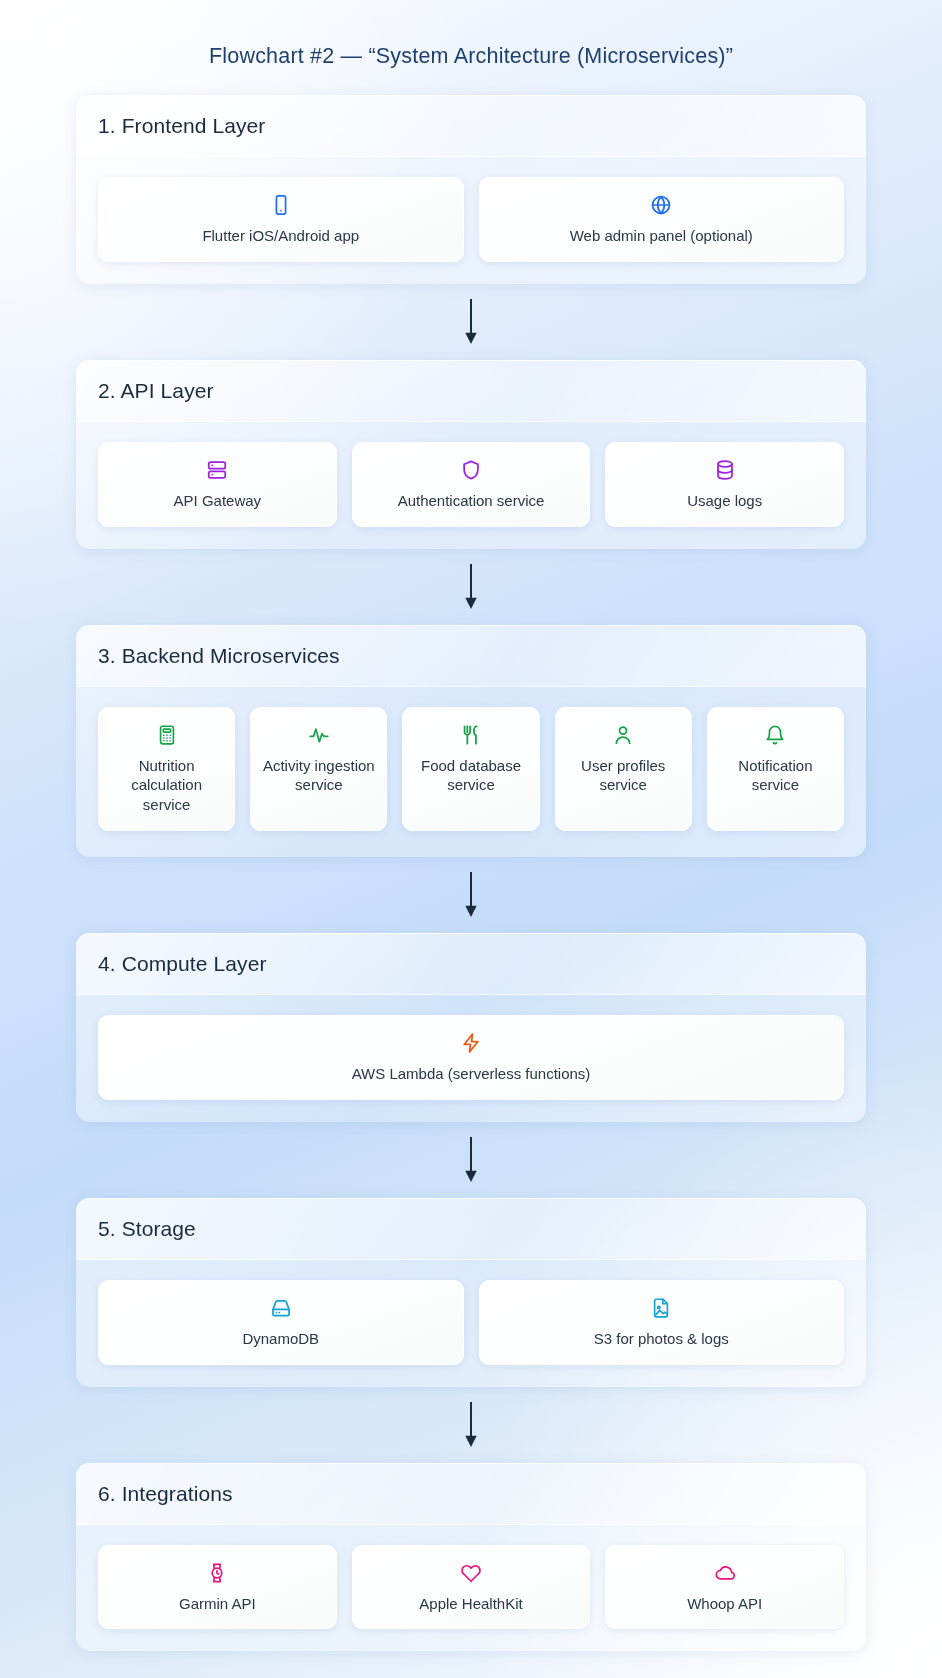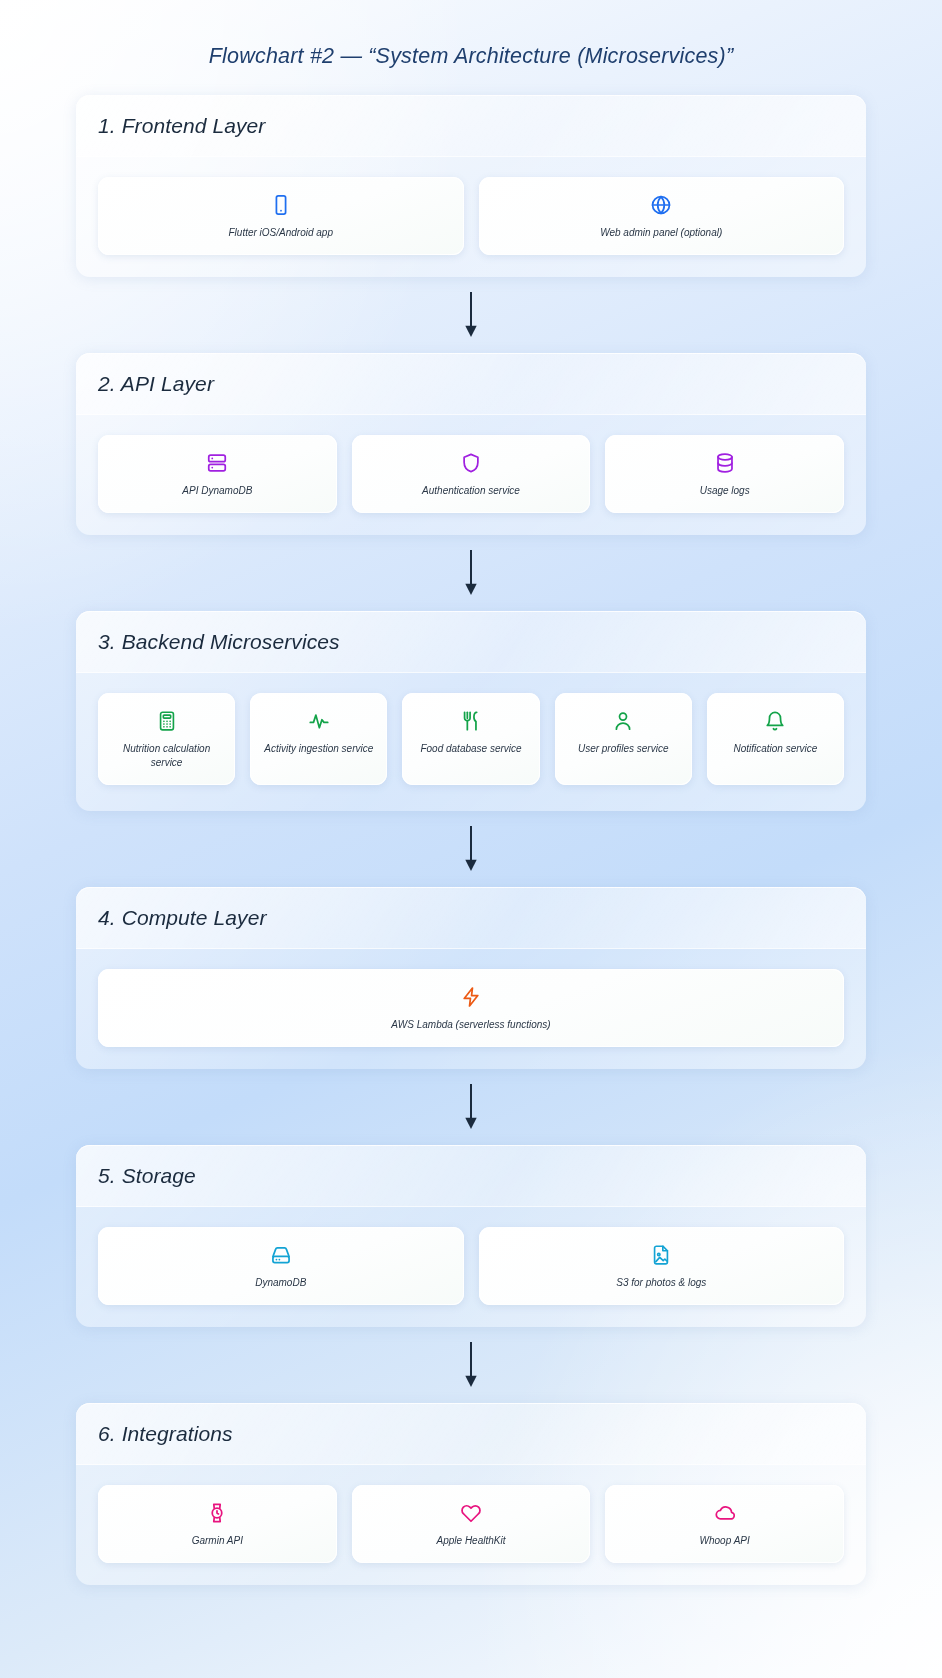--- a/index.html
+++ b/index.html
@@ -15,21 +15,20 @@
       radial-gradient(120% 90% at 0% 0%, rgba(255,255,255,0.95) 0%, rgba(255,255,255,0) 42%),
       radial-gradient(120% 90% at 100% 100%, rgba(255,255,255,0.95) 0%, rgba(255,255,255,0) 42%),
       linear-gradient(157deg, #fdfeff 0%, #eaf2fd 16%, #cfe2fb 42%, #c3dcfa 58%, #dceaf9 80%, #fafcff 100%);
     overflow: hidden;
   }
 
   .page {
     width: 942px;
     height: 1310px;
     position: relative;
-    font-style: italic;
   }
 
   
   .title {
     text-align: center;
     font-size: 21.5px;
     color: #1f3f6e;
     letter-spacing: 0.2px;
     padding-top: 44px;
     font-weight: 400;
@@ -86,21 +85,21 @@
   .card-icon {
     width: 22px;
     height: 22px;
     display: flex;
     align-items: center;
     justify-content: center;
   }
   .card-icon svg { width: 22px; height: 22px; display: block; }
 
   .card-label {
-    font-size: 10px;
+    font-size: 15px;
     color: #2a3747;
     line-height: 1.32;
     font-weight: 400;
   }
 
   
   .layer.tall .layer-body { padding-bottom: 26px; }
 
   
   .connector {
@@ -158,21 +157,21 @@
         <div class="layer-body">
           <div class="card">
             <span class="card-icon" style="color: rgb(160, 32, 224);">
               <svg viewBox="0 0 24 24" fill="none" stroke="currentColor" stroke-width="1.9" stroke-linecap="round" stroke-linejoin="round">
                 <rect x="3" y="3.4" width="18" height="7.2" rx="2"></rect>
                 <rect x="3" y="13.4" width="18" height="7.2" rx="2"></rect>
                 <line x1="6.8" y1="7" x2="6.85" y2="7"></line>
                 <line x1="6.8" y1="17" x2="6.85" y2="17"></line>
               </svg>
             </span>
-            <div class="card-label">API DynamoDB</div>
+            <div class="card-label">API Gateway</div>
           </div>
           <div class="card">
             <span class="card-icon" style="color: rgb(160, 32, 224);">
               <svg viewBox="0 0 24 24" fill="none" stroke="currentColor" stroke-width="1.9" stroke-linecap="round" stroke-linejoin="round">
                 <path d="M12 2.6l7.5 3.1v5.6c0 4.9-3.2 8.8-7.5 10.1-4.3-1.3-7.5-5.2-7.5-10.1V5.7L12 2.6z"></path>
               </svg>
             </span>
             <div class="card-label">Authentication service</div>
           </div>
           <div class="card">

